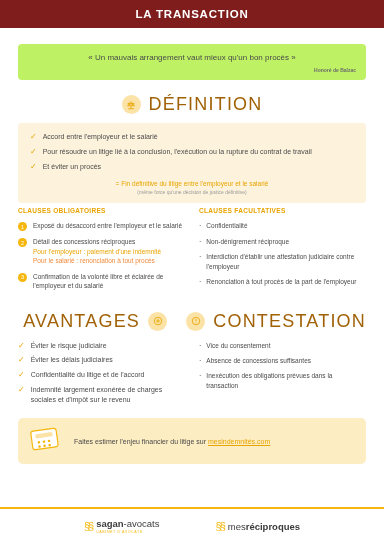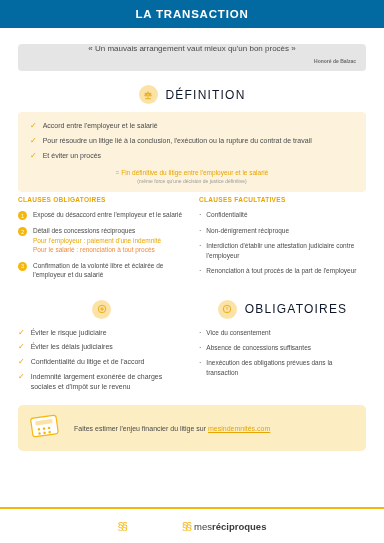--- a/index.html
+++ b/index.html
@@ -8,44 +8,44 @@
     width: 384px; height: 543px;
     background: #ffffff;
     font-family: "Liberation Sans", sans-serif;
     color: #3c3c3c;
     overflow: hidden;
   }
   .page { position: relative; width: 384px; height: 543px; background:#fff; }
 
   
   .header {
-    background: #0369a1;
+    background: #7f1d1d;
     height: 28px;
     display:flex; align-items:center; justify-content:center;
   }
   .header-title {
     color:#ffffff; font-weight:bold; font-size:11.5px; letter-spacing:.8px;
   }
 
   .content { padding: 10px 18px 0 18px; }
 
   
   .quote-box {
-    background:#e5e5e5;
+    background:#bef264;
     border-radius:4px;
-    padding:0 10px 7px 10px;
+    padding:9px 10px 7px 10px;
     text-align:center;
     margin-top:6px;
   }
   .quote-text { font-size:8px; color:#4a4a4a; font-style:normal; }
   .quote-author { font-size:5px; color:#6b6b6b; text-align:right; margin-top:5px; font-weight:bold; }
 
   
   .sec-title-row { display:flex; align-items:center; justify-content:center; gap:8px; margin:14px 0 8px 0; }
-  .sec-title { font-size:12px; letter-spacing:1.2px; color:#0f172a; font-weight:normal; }
+  .sec-title { font-size:18px; letter-spacing:1.2px; color:#a16207; font-weight:normal; }
   .circ-icon {
     width:19px; height:19px; border-radius:50%;
     background:#FBE3A8; display:flex; align-items:center; justify-content:center;
     color:#E8A400; font-size:10px; line-height:1;
   }
 
   
   .def-box { background:#FDF3DC; border-radius:4px; padding:9px 12px 8px 12px; }
   .check-line { display:flex; gap:6px; align-items:flex-start; margin-bottom:4px; }
   .check-line:last-child { margin-bottom:0; }
@@ -186,36 +186,37 @@
         </div>
         <div class="bullet-line">
           <span class="bul">·</span>
           <span class="bul-txt">Renonciation à tout procès de la part de l'employeur</span>
         </div>
       </div>
     </div>
 
     <div class="two-head">
       <div class="sec-title-row">
+        <div class="sec-title">AVANTAGES</div>
         <span class="circ-icon">
           <svg width="10" height="10" viewBox="0 0 24 24" fill="none" stroke="#E8A400" stroke-width="2">
             <circle cx="12" cy="12" r="9"></circle>
               <path d="M12 7v10M7 12h10"></path>
           </svg>
         </span>
       </div>
       <div class="sec-title-row">
         <span class="circ-icon">
           <svg width="10" height="10" viewBox="0 0 24 24" fill="none" stroke="#E8A400" stroke-width="2">
             <circle cx="12" cy="12" r="9"></circle>
               <path d="M12 7v6"></path>
               <circle cx="12" cy="17" r="1" fill="#E8A400" stroke="none"></circle>
           </svg>
         </span>
-        <div class="sec-title">OBLIGATOIRES</div>
+        <div class="sec-title">CONTESTATION</div>
       </div>
     </div>
 
     <div class="two-cols">
       <div class="col">
         <div class="check-line">
           <span class="check">✓</span>
           <span class="check-txt">Éviter le risque judiciaire</span>
         </div>
         <div class="check-line">
@@ -264,20 +265,24 @@
       </svg>
     </span>
     <div class="cta-text">
       <span>Faites estimer l'enjeu financier du litige sur </span><span class="cta-link">mesindemnités.com</span>
     </div>
   </div>
 
   <div class="footer">
     <div class="logo">
       <span class="logo-mark">§§</span>
+      <span class="logo-col">
+        <span class="logo-txt"><span>sagan</span><span class="thin">-avocats</span></span>
+        <span class="logo-sub">CABINET D'AVOCATS</span>
+      </span>
     </div>
     <div class="logo">
       <span class="logo-mark">§§</span>
       <span class="logo-txt"><span class="thin">mes</span><span>réciproques</span></span>
     </div>
   </div>
 
 </div>
 
 </body></html>

